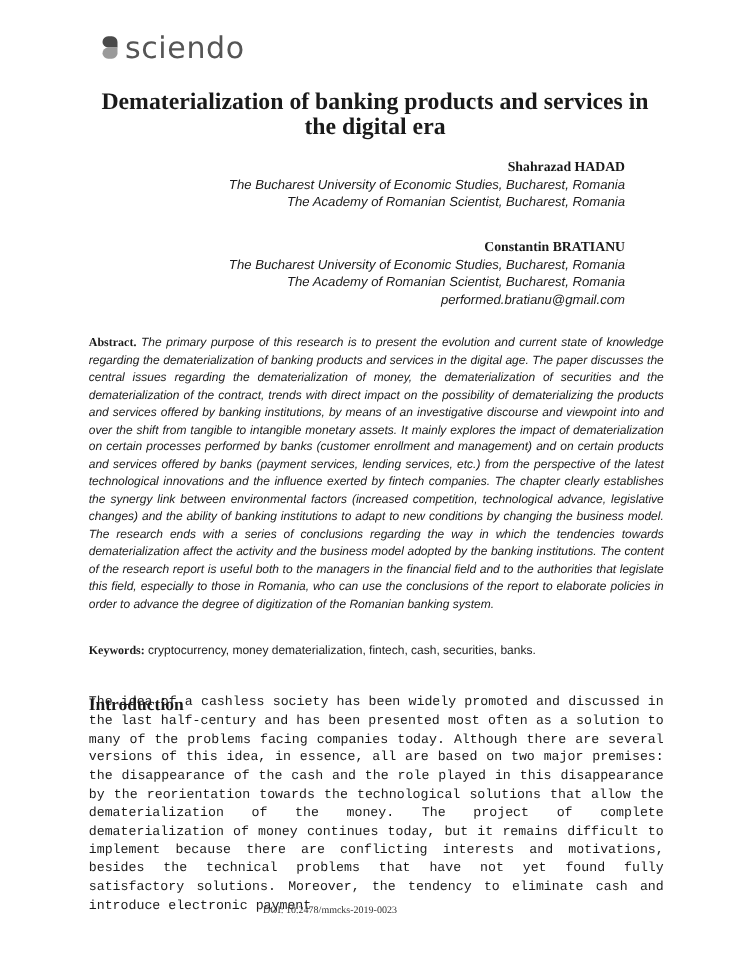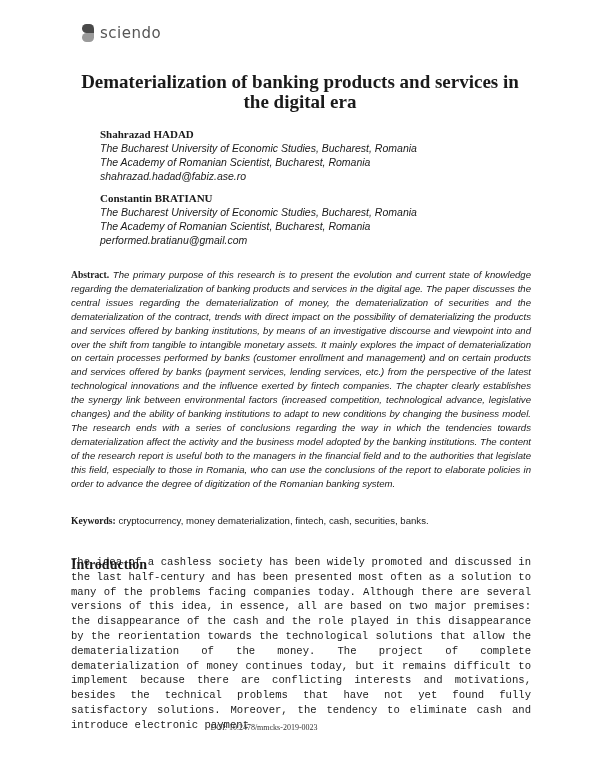--- a/index.html
+++ b/index.html
@@ -1,23 +1,23 @@
 <!DOCTYPE html>
 <html><head>
 <meta charset="utf-8">
 <style>
   html, body { margin: 0; padding: 0; background: #ffffff; }
   body { width: 600px; height: 776px; position: relative; overflow: hidden; color: #1a1a1a; }
   .logo { position: absolute; left: 82px; top: 24px; display: flex; align-items: center; gap: 6px; }
   .logo-mark { width: 12px; height: 18px; position: relative; }
   .logo-mark .top { position: absolute; left: 0; top: 0; width: 12px; height: 9px; background: #4a4a4a; border-radius: 6px 6px 0 6px; }
   .logo-mark .bot { position: absolute; left: 0; top: 9px; width: 12px; height: 9px; background: #9a9a9a; border-radius: 6px 0 6px 6px; }
-  .logo-text { font-family: "DejaVu Sans", sans-serif; font-size: 15px; color: #555; letter-spacing: 0.5px; }
+  .logo-text { font-family: "DejaVu Sans", sans-serif; font-size: 24px; color: #555; letter-spacing: 0.5px; }
   .title { position: absolute; left: 80px; width: 440px; top: 72px; text-align: center; font-family: "Liberation Serif", serif; font-weight: bold; font-size: 19px; line-height: 20px; }
-  .author { position: absolute; left: 100px; width: 400px; text-align: left; font-family: "Liberation Sans", sans-serif; font-size: 10.5px; line-height: 14px; }
+  .author { position: absolute; left: 100px; width: 400px; text-align: right; font-family: "Liberation Sans", sans-serif; font-size: 10.5px; line-height: 14px; }
   .author .name { font-weight: bold; font-family: "Liberation Serif", serif; font-size: 11px; }
   .author .aff { font-style: italic; }
   .abstract { position: absolute; left: 71px; width: 460px; top: 268px; font-family: "Liberation Sans", sans-serif; font-size: 9.6px; line-height: 13.9px; text-align: justify; }
   .abstract .label { font-weight: bold; font-family: "Liberation Serif", serif; font-style: normal; }
   .abstract .body { font-style: italic; }
   .keywords { position: absolute; left: 71px; top: 515px; width: 460px; font-family: "Liberation Sans", sans-serif; font-size: 9.6px; }
   .keywords .label { font-weight: bold; font-family: "Liberation Serif", serif; }
   .intro-h { position: absolute; left: 71px; top: 541px; font-family: "Liberation Serif", serif; font-weight: bold; font-size: 14px; margin-top: 16px; }
   .intro-p { position: absolute; left: 71px; width: 460px; top: 555px; font-family: Liberation Mono, monospace; font-size: 10.6px; line-height: 14.8px; text-align: justify; }
   .doi { position: absolute; left: 0; width: 528px; top: 723px; text-align: center; font-family: "Liberation Serif", serif; font-size: 8px; color: #333; }
@@ -32,21 +32,20 @@
     </div>
   <span class="logo-text">sciendo</span>
 </div>
 
 <div class="title">Dematerialization of banking products and services in the digital era</div>
 
 <div class="author" style="top:127px;">
   <div class="name">Shahrazad HADAD</div>
   <div class="aff">The Bucharest University of Economic Studies, Bucharest, Romania</div>
   <div class="aff">The Academy of Romanian Scientist, Bucharest, Romania</div>
-  <div class="aff">shahrazad.hadad@fabiz.ase.ro</div>
 </div>
 
 <div class="author" style="top:191px;">
   <div class="name">Constantin BRATIANU</div>
   <div class="aff">The Bucharest University of Economic Studies, Bucharest, Romania</div>
   <div class="aff">The Academy of Romanian Scientist, Bucharest, Romania</div>
   <div class="aff">performed.bratianu@gmail.com</div>
 </div>
 
 <div class="abstract">

